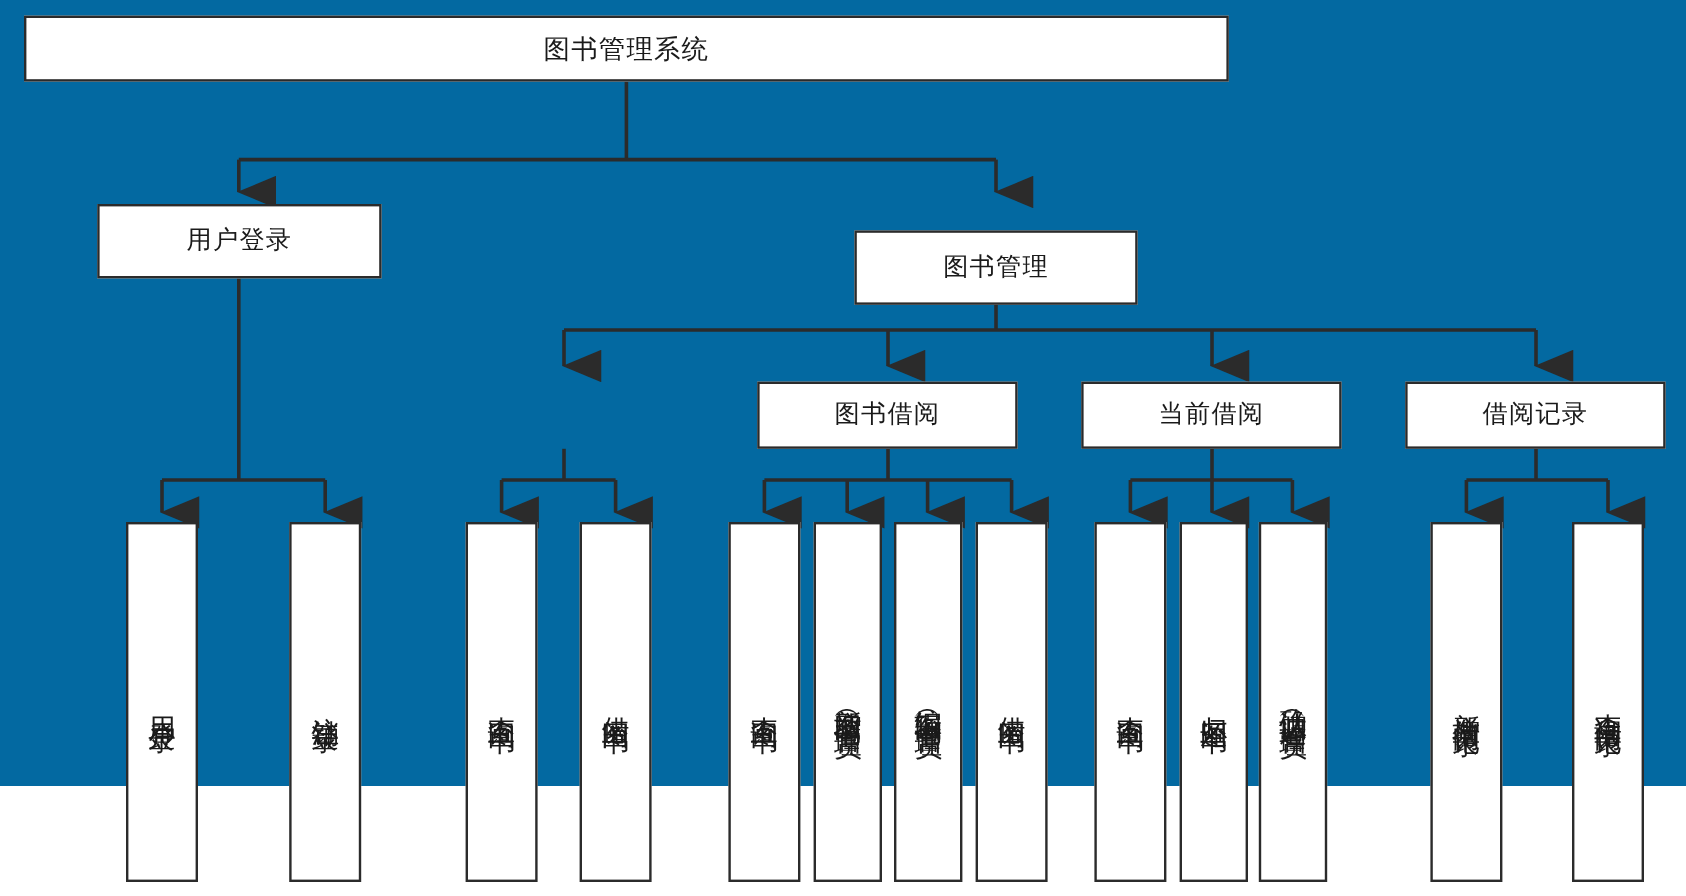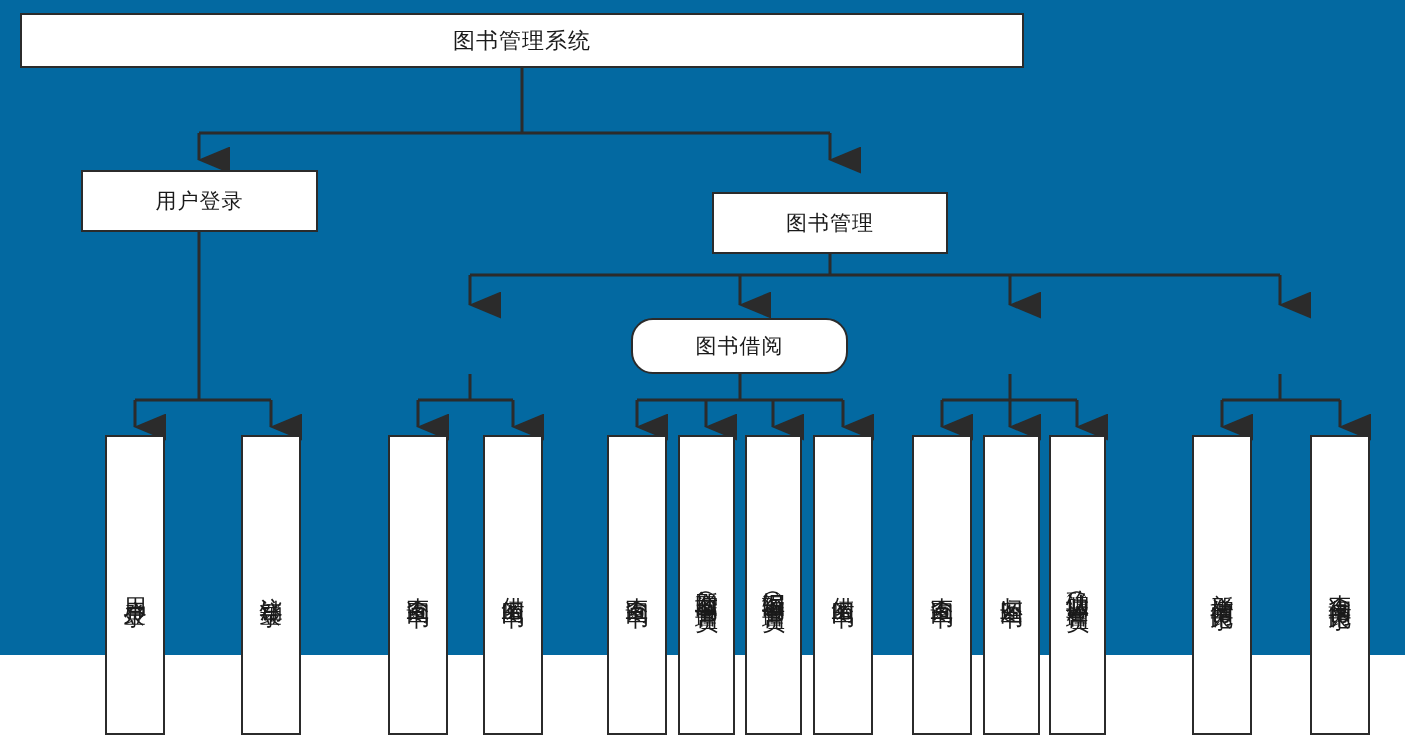--- a/index.html
+++ b/index.html
@@ -133,22 +133,28 @@
     <span class="node-label">图书管理系统</span>
   </div>
 
   <div class="node horiz" style="left:81px; top:170px; width:237px; height:62px;">
     <span class="node-label">用户登录</span>
   </div>
   <div class="node horiz" style="left:712px; top:170px; width:236px; height:62px;margin-top:22px;">
     <span class="node-label">图书管理</span>
   </div>
 
-  <div class="node horiz" style="left:631px; top:318px; width:217px; height:56px;border-radius:22px;">
+  <div class="node horiz" style="left:631px; top:318px; width:217px; height:56px;">
     <span class="node-label">图书借阅</span>
+  </div>
+  <div class="node horiz" style="left:901px; top:318px; width:217px; height:56px;">
+    <span class="node-label">当前借阅</span>
+  </div>
+  <div class="node horiz" style="left:1171px; top:318px; width:217px; height:56px;">
+    <span class="node-label">借阅记录</span>
   </div>
 
   <div class="node vert" style="left:105px; top:435px; width:60px; height:300px;">
     <span class="node-label">用户登录</span>
   </div>
   <div class="node vert" style="left:241px; top:435px; width:60px; height:300px;">
     <span class="node-label">注销登录</span>
   </div>
 
   <div class="node vert" style="left:388px; top:435px; width:60px; height:300px;">

